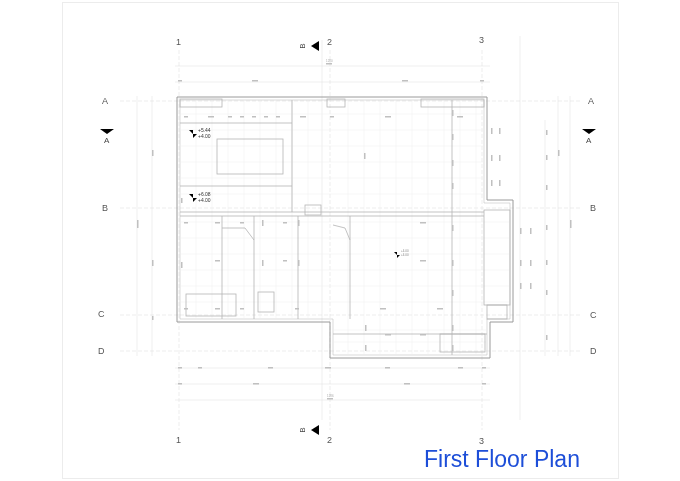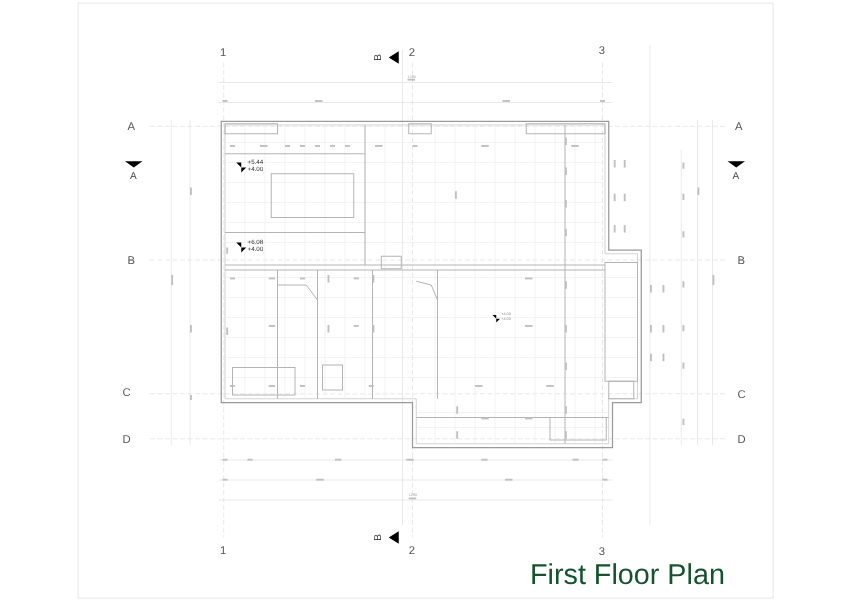--- a/index.html
+++ b/index.html
@@ -1,20 +1,20 @@
 <!DOCTYPE html>
 <html><head>
   <meta charset="utf-8">
   <style>
     html, body { margin: 0; padding: 0; background: #ffffff; }
     body { width: 680px; height: 481px; position: relative; overflow: hidden; font-family: "Liberation Sans", sans-serif; }
     .sheet { position: absolute; left: 62px; top: 2px; width: 557px; height: 477px; border: 1px solid #ececec; box-sizing: border-box; }
     svg.plan { position: absolute; left: 0; top: 0; }
     .grid-label { position: absolute; font-size: 9px; color: #555; font-family: "Liberation Sans", sans-serif; line-height: 1; }
-    .title { position: absolute; left: 424px; top: 448px; font-size: 23px; color: #14532d; font-family: "Liberation Sans", sans-serif; letter-spacing: 0px; line-height: 1; }
+    .title { position: absolute; left: 424px; top: 448px; font-size: 23px; color: #1d4ed8; font-family: "Liberation Sans", sans-serif; letter-spacing: 0px; line-height: 1; }
     .sec-label { position: absolute; font-size: 8px; color: #444; line-height: 1; }
     .level { position: absolute; font-size: 5px; color: #333; line-height: 1.2; }
     .tiny { position: absolute; font-size: 3px; color: #aaa; line-height: 1; }
   </style>
 </head>
 <body>
 
 <div class="sheet"></div>
 
 <svg class="plan" width="680" height="481" viewBox="0 0 680 481">

